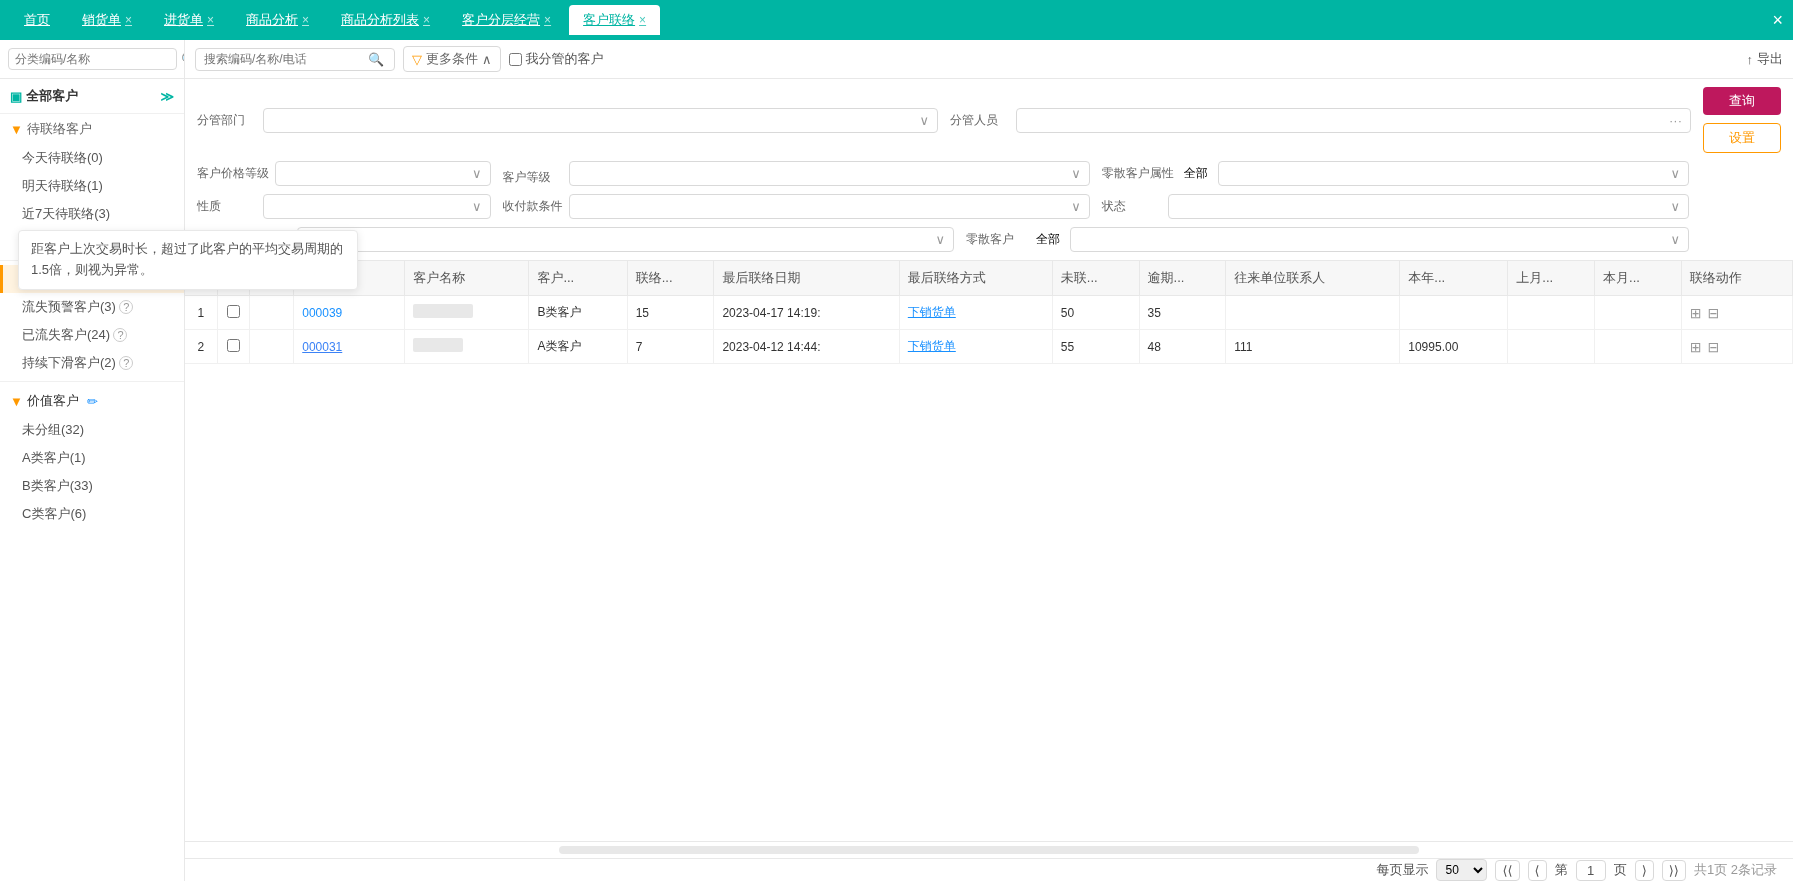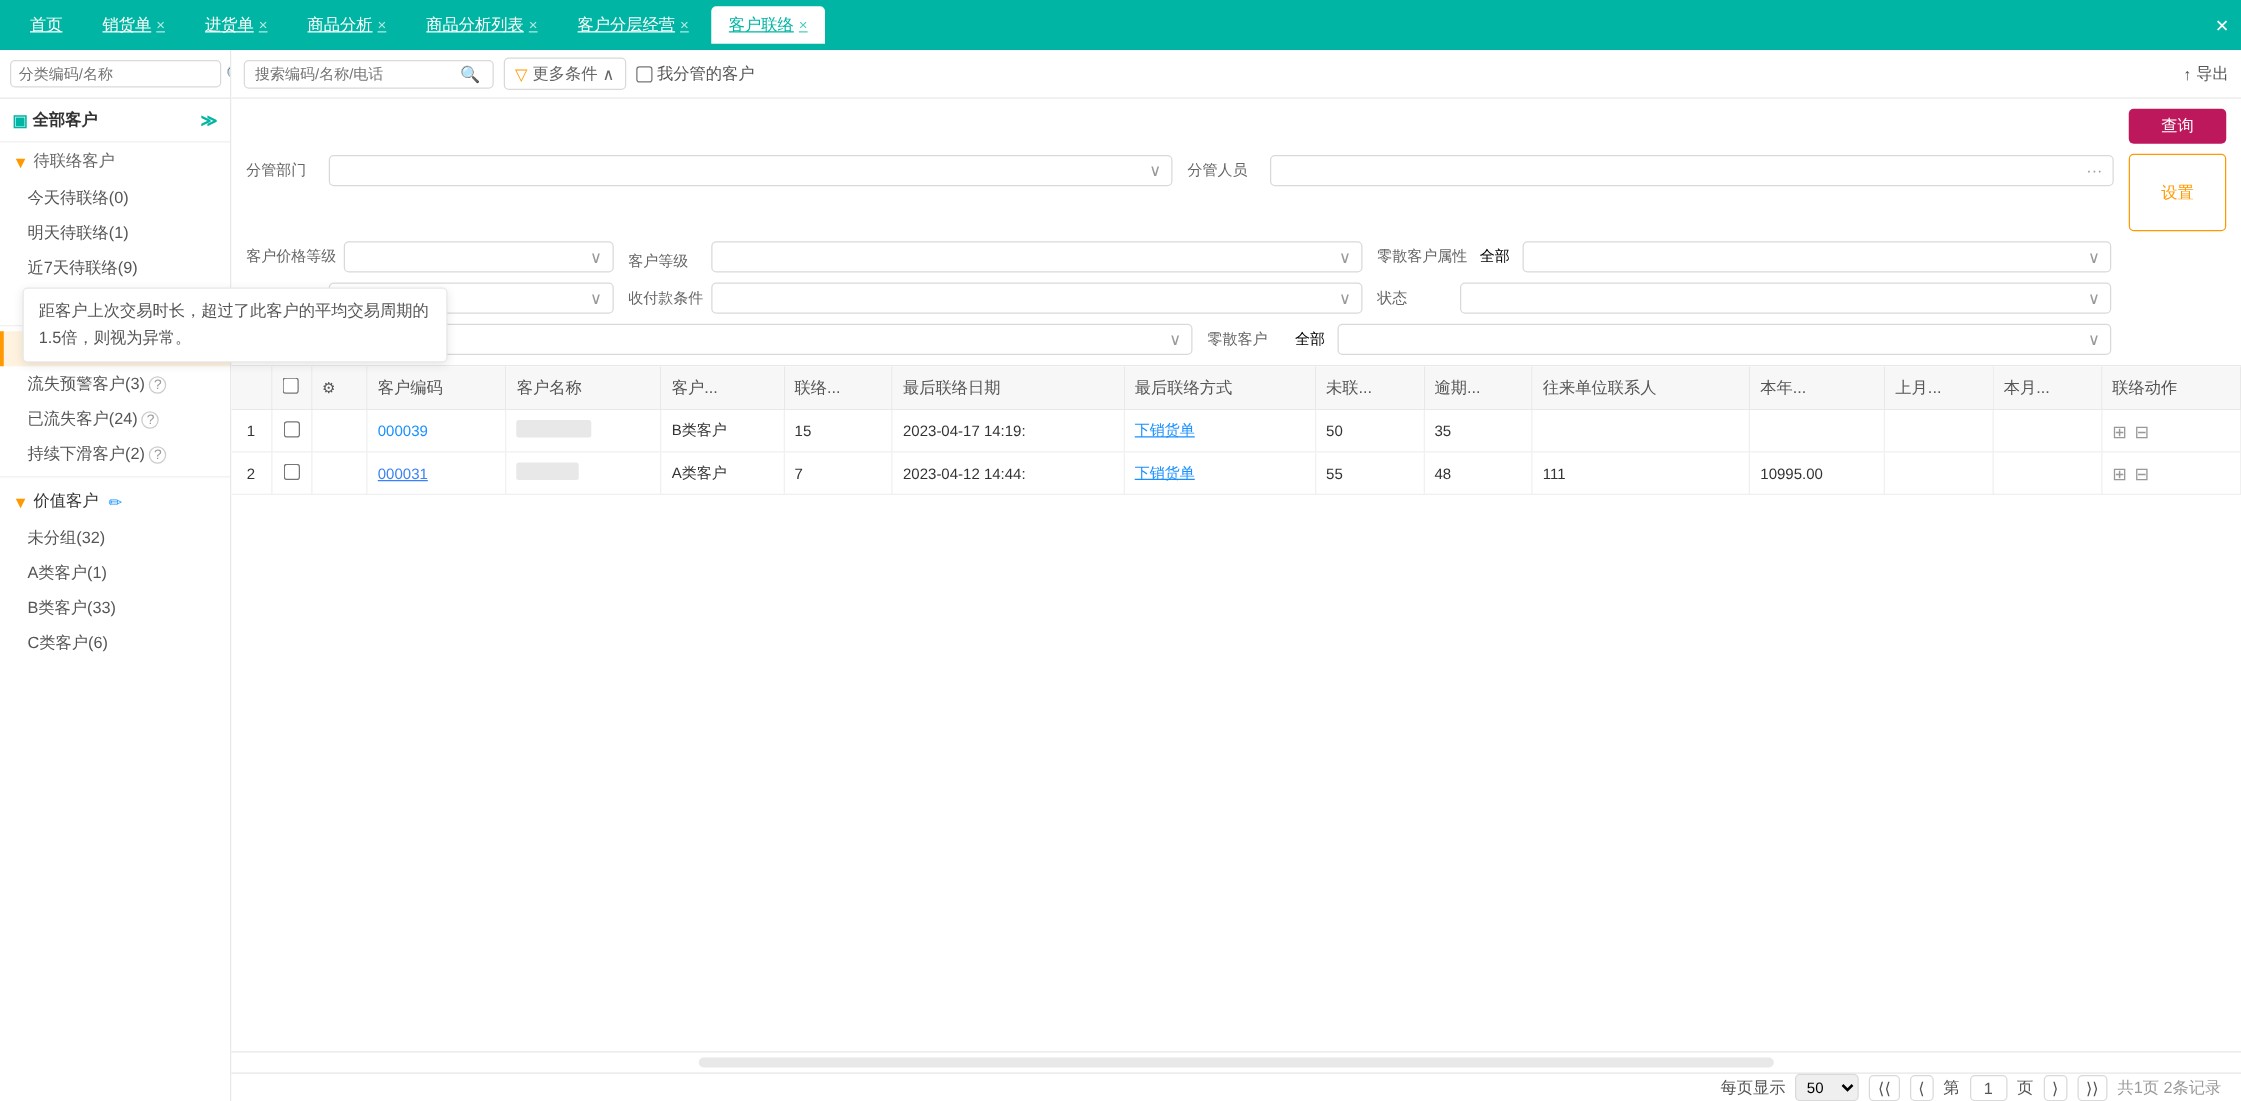--- a/index.html
+++ b/index.html
@@ -82,21 +82,21 @@
       flex: 1; border: 1px solid #d9d9d9; border-radius: 4px; padding: 4px 8px; font-size: 12px; outline: none; background: #fff; display: flex; align-items: center; justify-content: space-between; cursor: pointer; min-width: 120px;
     }
     .filter-select .chevron { color: #999; }
     .filter-input {
       flex: 1; border: 1px solid #d9d9d9; border-radius: 4px; padding: 4px 8px; font-size: 12px; outline: none;
     }
     .btn-query {
       background: #be185d; color: #fff; border: none; border-radius: 4px; padding: 5px 26px; cursor: pointer; font-size: 13px;
     }
     .btn-setting {
-      background: #fff; color: #f90; border: 1px solid #f90; border-radius: 4px; padding: 21px 16px; cursor: pointer; font-size: 13px; margin-top: 4px;
+      background: #fff; color: #f90; border: 1px solid #f90; border-radius: 4px; padding: 5px 16px; cursor: pointer; font-size: 13px; margin-top: 4px;
     }
     .filter-dots { color: #999; cursor: pointer; font-size: 14px; }
 
     
     .table-area { flex: 1; overflow: auto; background: #fff; margin: 0; }
     .data-table { width: 100%; border-collapse: collapse; }
     .data-table th {
       background: #f7f7f7; border-bottom: 1px solid #e8e8e8; border-right: 1px solid #e8e8e8; padding: 8px 8px; text-align: left; font-size: 12px; color: #555; white-space: nowrap; font-weight: normal; position: sticky; top: 0; z-index: 1;
     }
     .data-table td {
@@ -186,21 +186,21 @@
           <span class="triangle">▼</span>
           <span>待联络客户</span>
         </div>
         <div class="sidebar-item">
           <span>今天待联络(0)</span>
         </div>
         <div class="sidebar-item">
           <span>明天待联络(1)</span>
         </div>
         <div class="sidebar-item">
-          <span>近7天待联络(9)</span>
+          <span>近7天待联络(3)</span>
         </div>
         <div class="sidebar-item">
           <span>逾期未联络(30)</span>
         </div>
       </div>
 
       <div class="sidebar-divider"></div>
 
       <div class="sidebar-item-active">
         <span>回购异常客户(2)</span>

